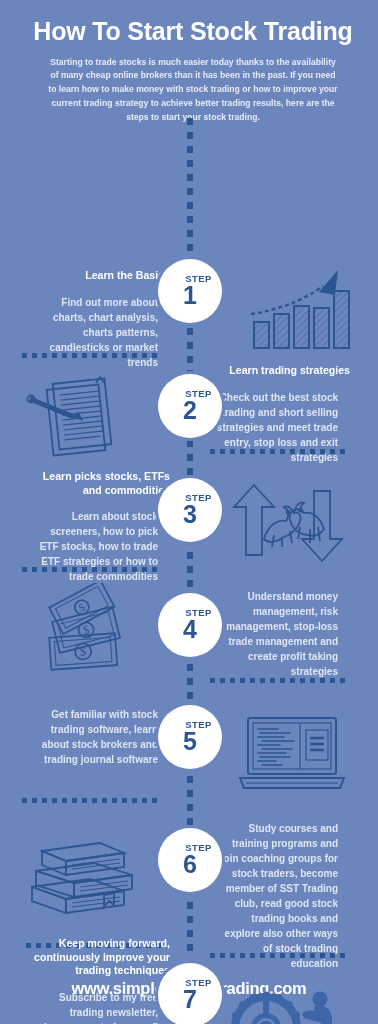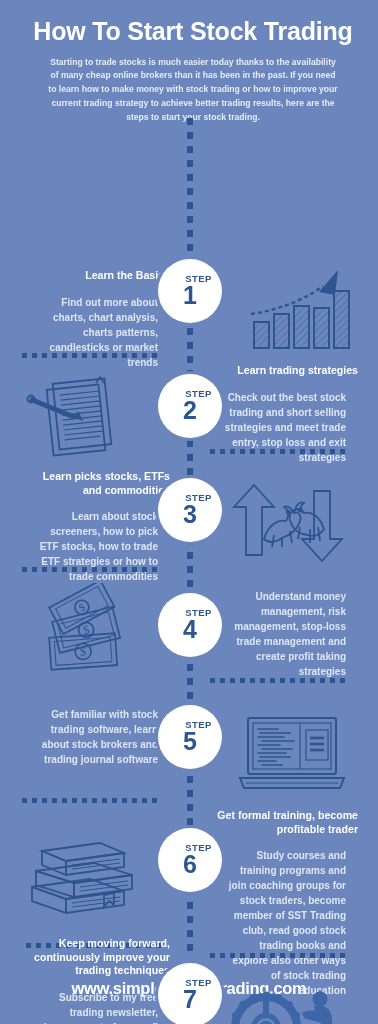--- a/index.html
+++ b/index.html
@@ -43,21 +43,21 @@
   .badge .kicker{
     font-size:9.5px;font-weight:bold;color:#2d5591;letter-spacing:0.4px;
     line-height:1;margin-bottom:1px;margin-left:17px;
   }
   .badge .num{
     font-size:25px;font-weight:bold;color:#2d5591;line-height:0.95;
   }
 
   .txt{position:absolute;width:148px;}
   .txt.left{left:22px;text-align:right;}
-  .txt.right{left:210px;text-align:right;}
+  .txt.right{left:202px;text-align:right;}
   .txt h3{
     margin:0 0 5px 0;font-size:10.6px;font-weight:bold;color:#ffffff;line-height:1.28;
   }
   .txt p{
     margin:12px;font-size:10px;line-height:1.5;color:#dfe6f4;font-weight:bold;
   }
 
   .art{position:absolute;width:120px;height:92px;}
   .art svg{width:100%;height:100%;display:block;}
 
@@ -257,21 +257,20 @@
       </div>
       <div class="sep" style="left:22px;top:673px;"></div>
     </div>
 
     <div class="step">
       <div class="badge" style="top:703px;">
         <span class="kicker">STEP</span>
         <span class="num">6</span>
       </div>
       <div class="txt right" style="top:684px;">
-        <h3>Get formal training, become profitable trader</h3>
         <p>Study courses and training programs and join coaching groups for stock traders, become member of SST Trading club, read good stock trading books and explore also other ways of stock trading education</p>
       </div>
       <div class="art" style="left:28px;top:700px;">
         <svg viewBox="0 0 120 92">
           <g stroke="#2d5591" stroke-width="1.8" fill="none">
             <path d="M14 26 L72 18 L96 28 L38 36 Z"></path>
             <path d="M14 26 L14 40 L38 50 L38 36 Z"></path>
             <path d="M38 36 L96 28 L96 42 L38 50 Z"></path>
             <g stroke-width="1">
               <line x1="44" y1="40" x2="92" y2="34"></line>

